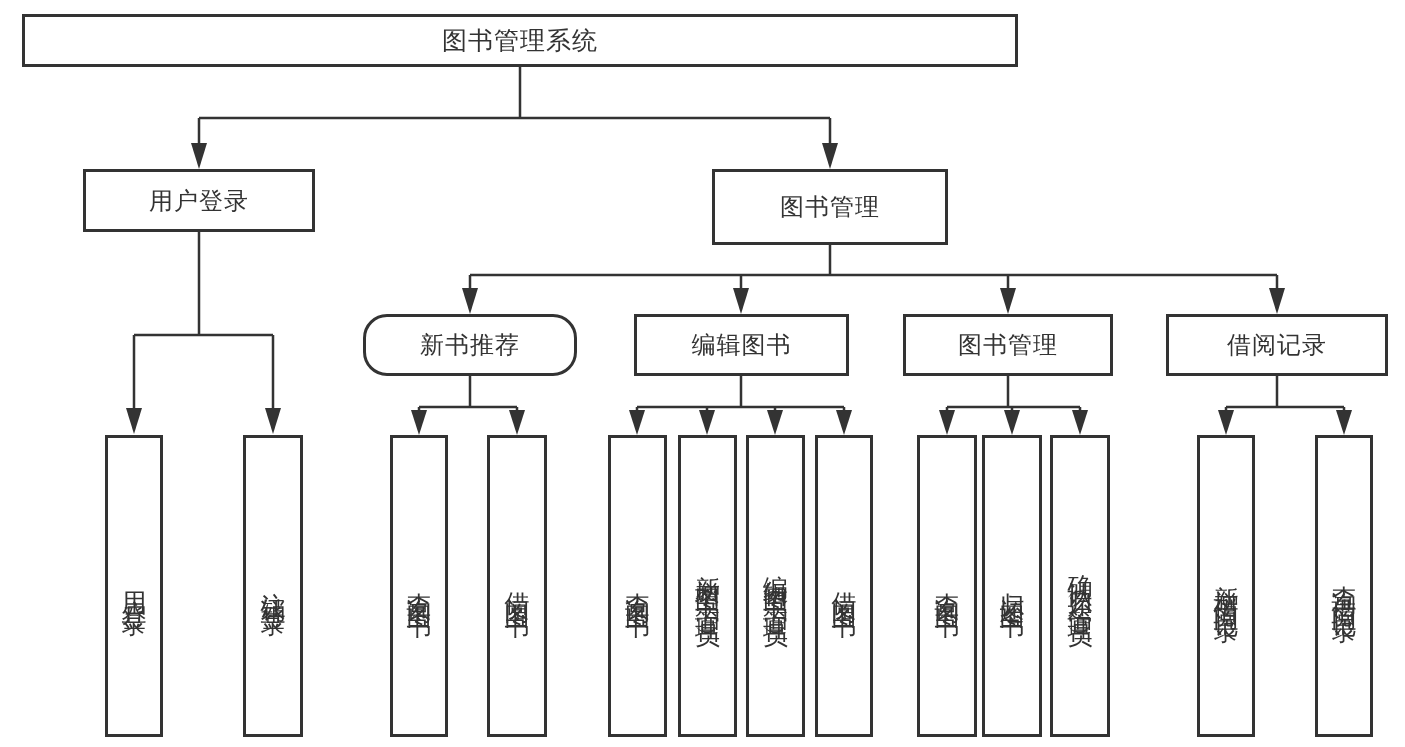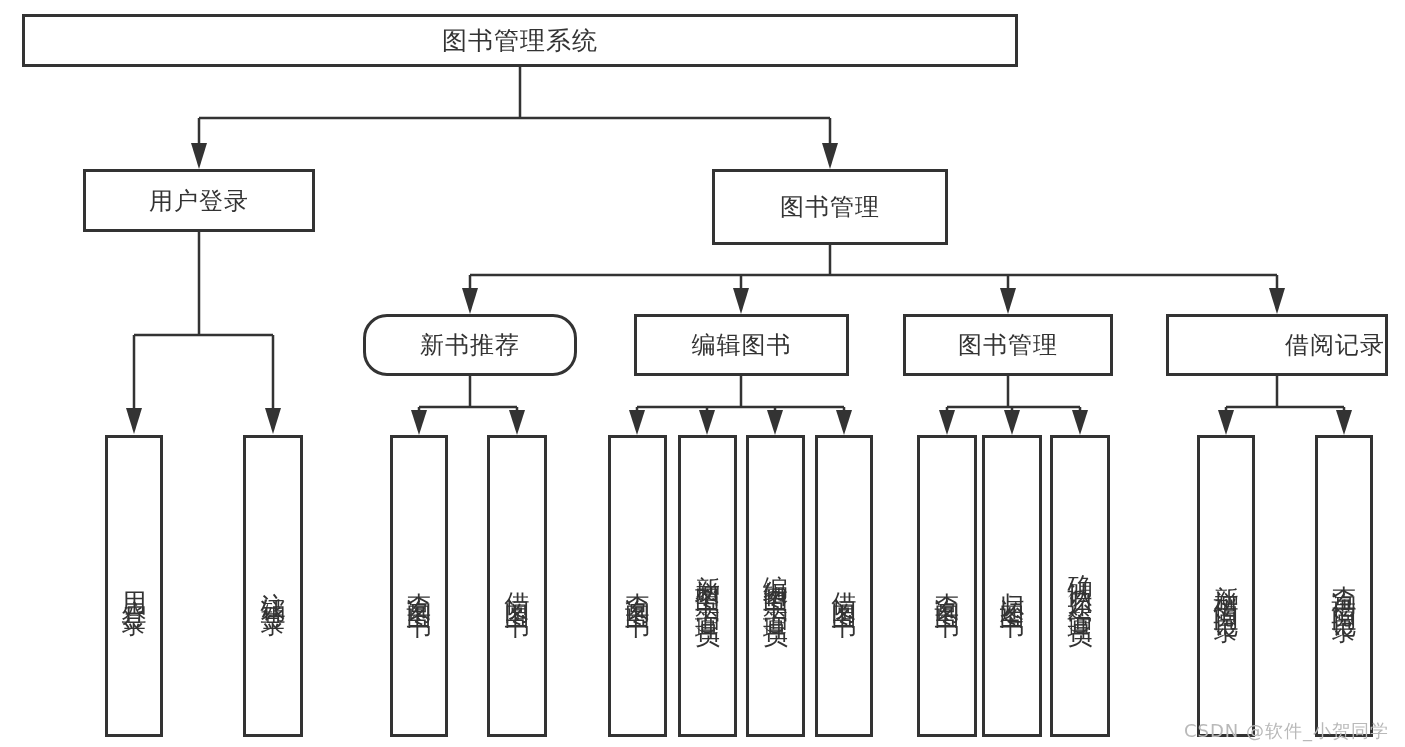--- a/index.html
+++ b/index.html
@@ -118,21 +118,21 @@
 
   <div class="box lv3" style="left:363px; top:314px; width:214px; height:62px;border-radius:24px;">
     <span>新书推荐</span>
   </div>
   <div class="box lv3" style="left:634px; top:314px; width:215px; height:62px;">
     <span>编辑图书</span>
   </div>
   <div class="box lv3" style="left:903px; top:314px; width:210px; height:62px;">
     <span>图书管理</span>
   </div>
-  <div class="box lv3" style="left:1166px; top:314px; width:222px; height:62px;justify-content:flex-end;">
+  <div class="box lv3" style="left:1166px; top:314px; width:222px; height:62px;">
     <span>借阅记录</span>
   </div>
 
   <div class="leaf" style="left:105px; width:58px;">
     <span class="vtext">用户登录</span>
   </div>
   <div class="leaf" style="left:243px; width:60px;">
     <span class="vtext">注销登录</span>
   </div>
 
@@ -166,15 +166,14 @@
     <span class="vtext">确认归还（管理员）</span>
   </div>
 
   <div class="leaf" style="left:1197px; width:58px;">
     <span class="vtext">新增借阅记录</span>
   </div>
   <div class="leaf" style="left:1315px; width:58px;">
     <span class="vtext">查询借阅记录</span>
   </div>
 
-  <div class="watermark">CSDN @软件_小贺同学</div>
 
 </div>
 
 </body></html>

